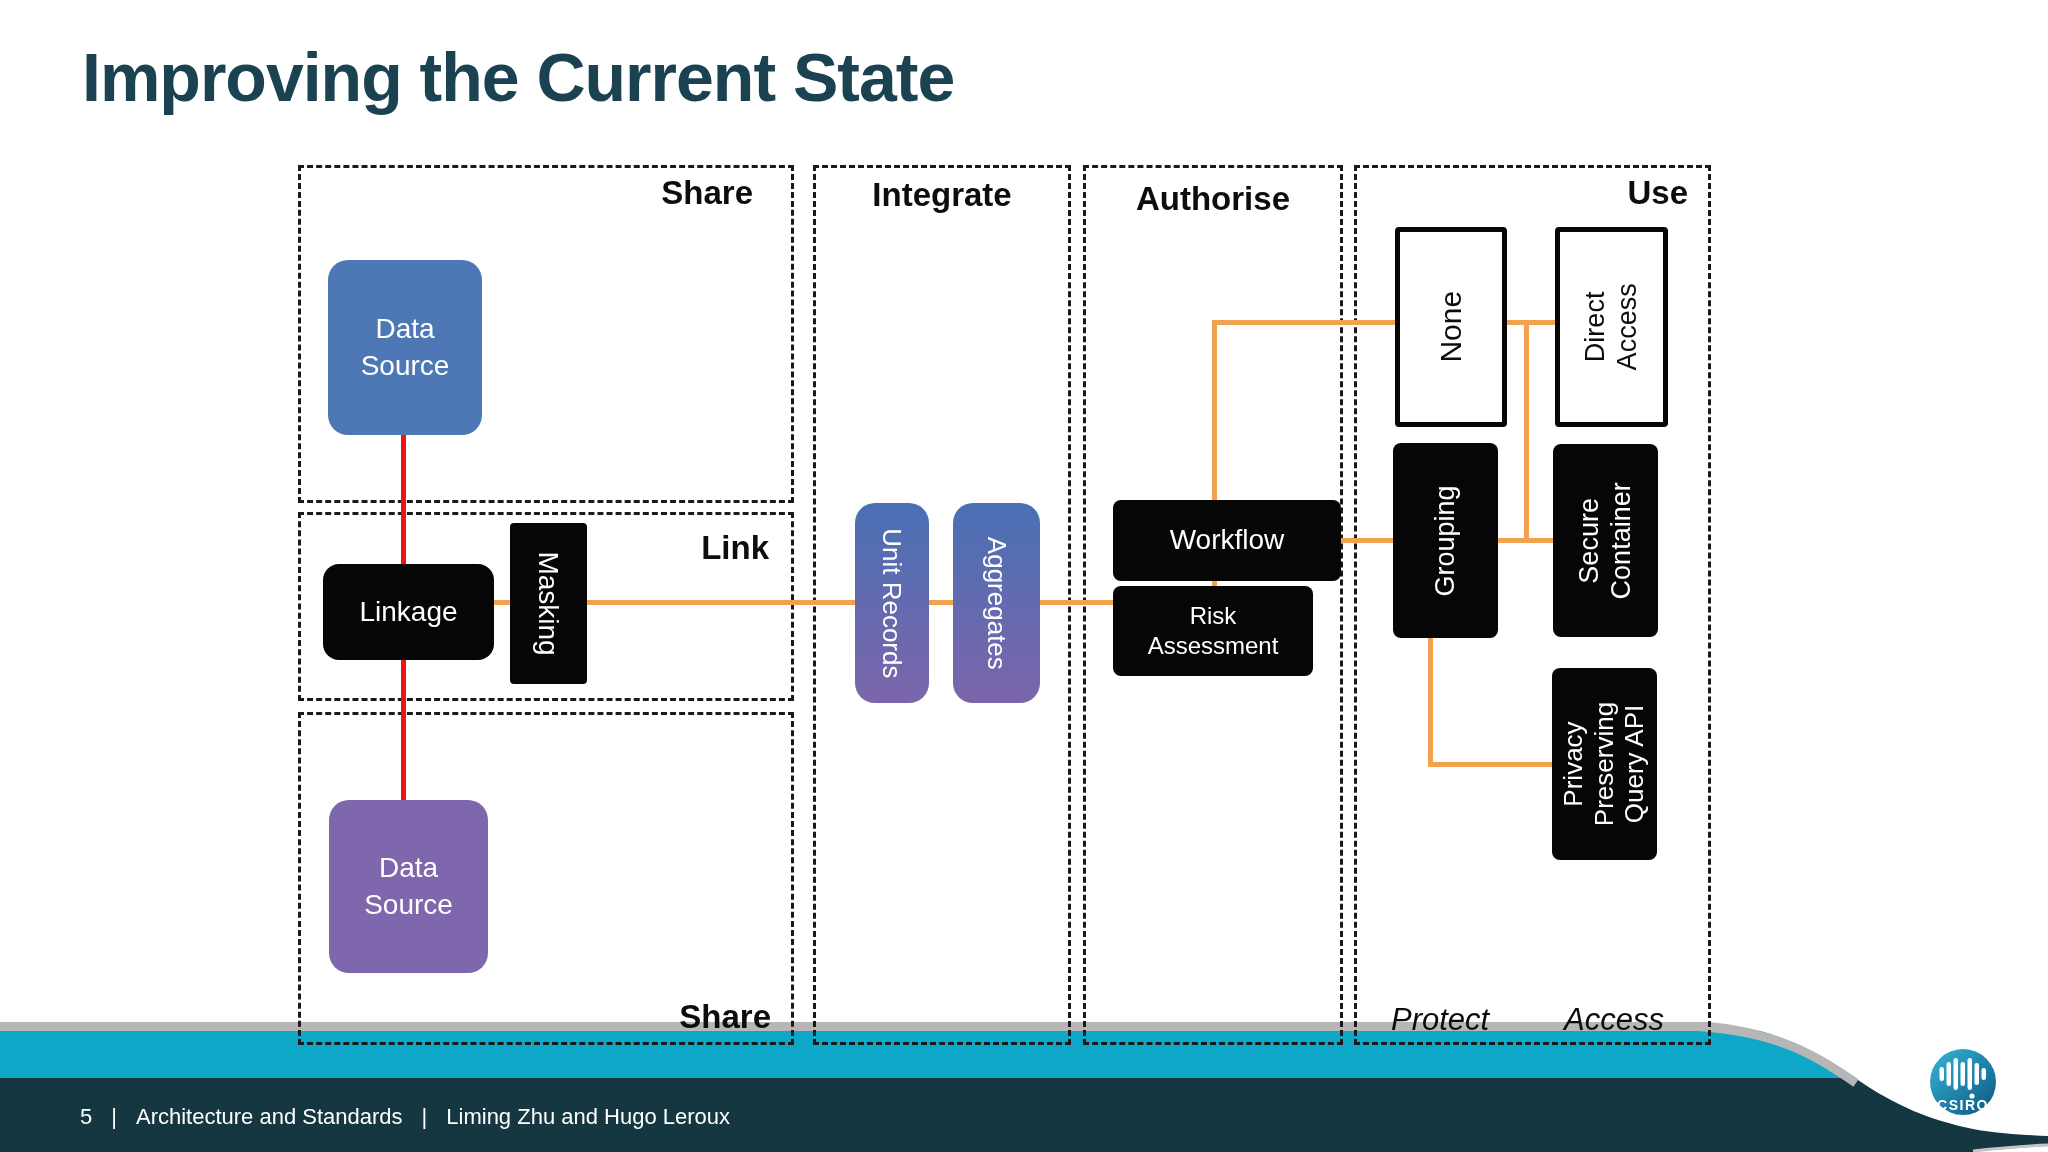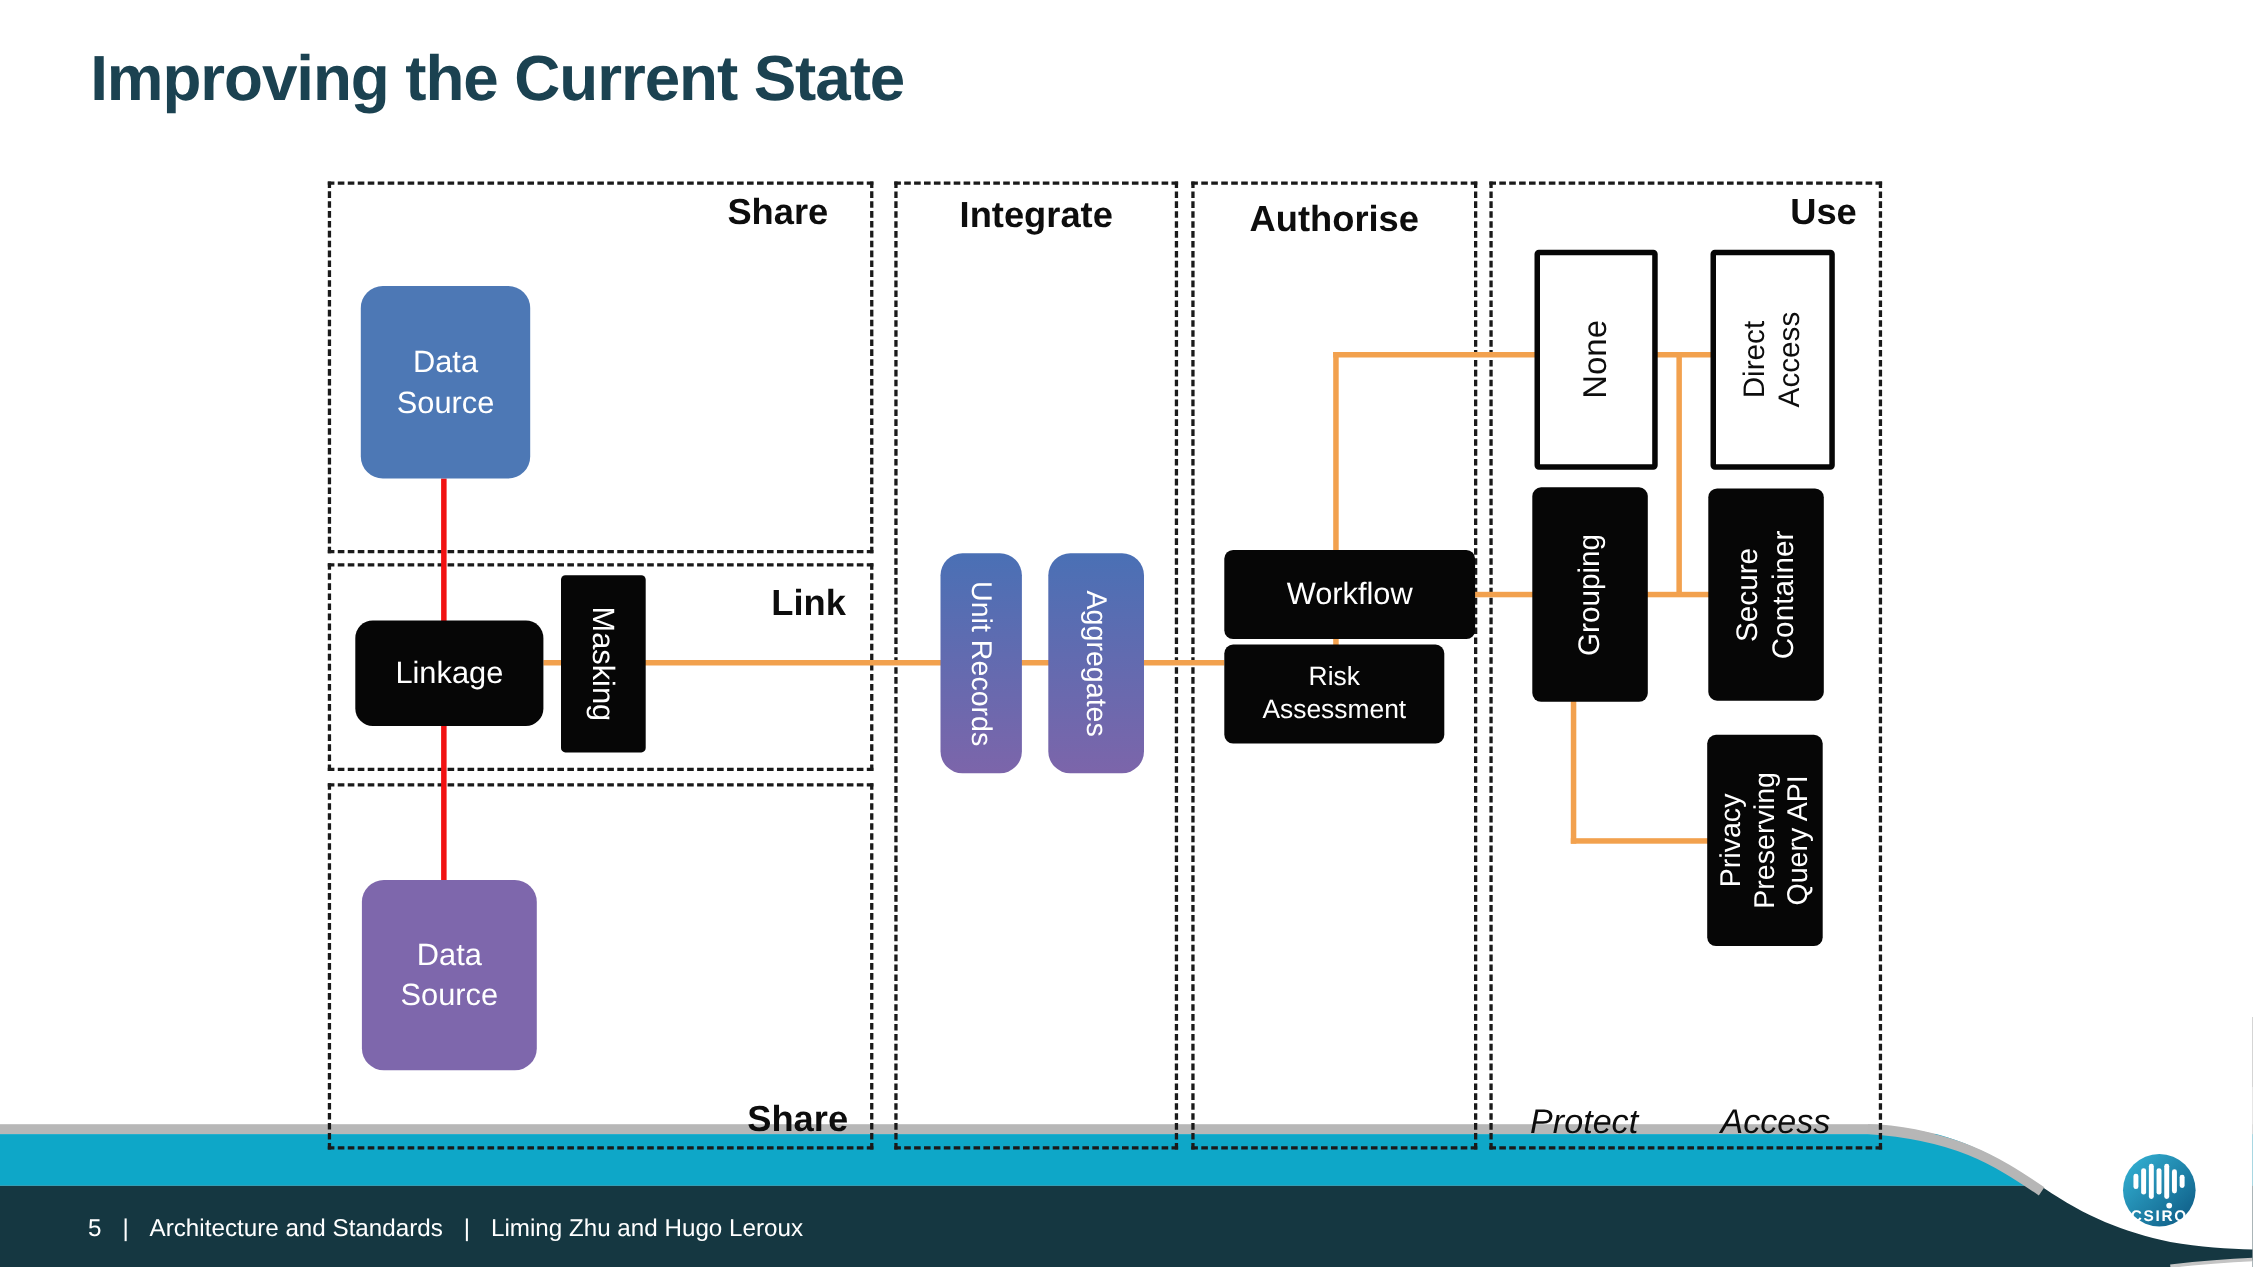--- a/index.html
+++ b/index.html
@@ -2,21 +2,21 @@
 <html><head>
 <meta charset="utf-8">
 <style>
   html,body{margin:0;padding:0;background:#888;}
   .slide{
     position:relative; width:2048px; height:1152px; background:#ffffff;
     overflow:hidden; font-family:"Liberation Sans","DejaVu Sans",sans-serif;
   }
   .title{
     position:absolute; left:82px; top:38px; margin:0;
-    font-size:58px; font-weight:bold; letter-spacing:-1px; color:#1B4251;
+    font-size:68px; font-weight:bold; letter-spacing:-1px; color:#1B4251;
   }
   
   .gray-strip{position:absolute; left:0; top:1022px; width:2048px; height:9px; background:#B7B7B7;}
   .cyan-band{position:absolute; left:0; top:1031px; width:2048px; height:47px; background:#0EA7C8;}
   .dark-band{position:absolute; left:0; top:1078px; width:2048px; height:74px; background:#153741;}
   .corner-svg{position:absolute; left:1628px; top:988px; width:420px; height:164px;}
   .footer-text{
     position:absolute; left:80px; top:1104px; display:flex; gap:19px; align-items:center;
     color:#ffffff; font-size:22px; z-index:6;
   }

